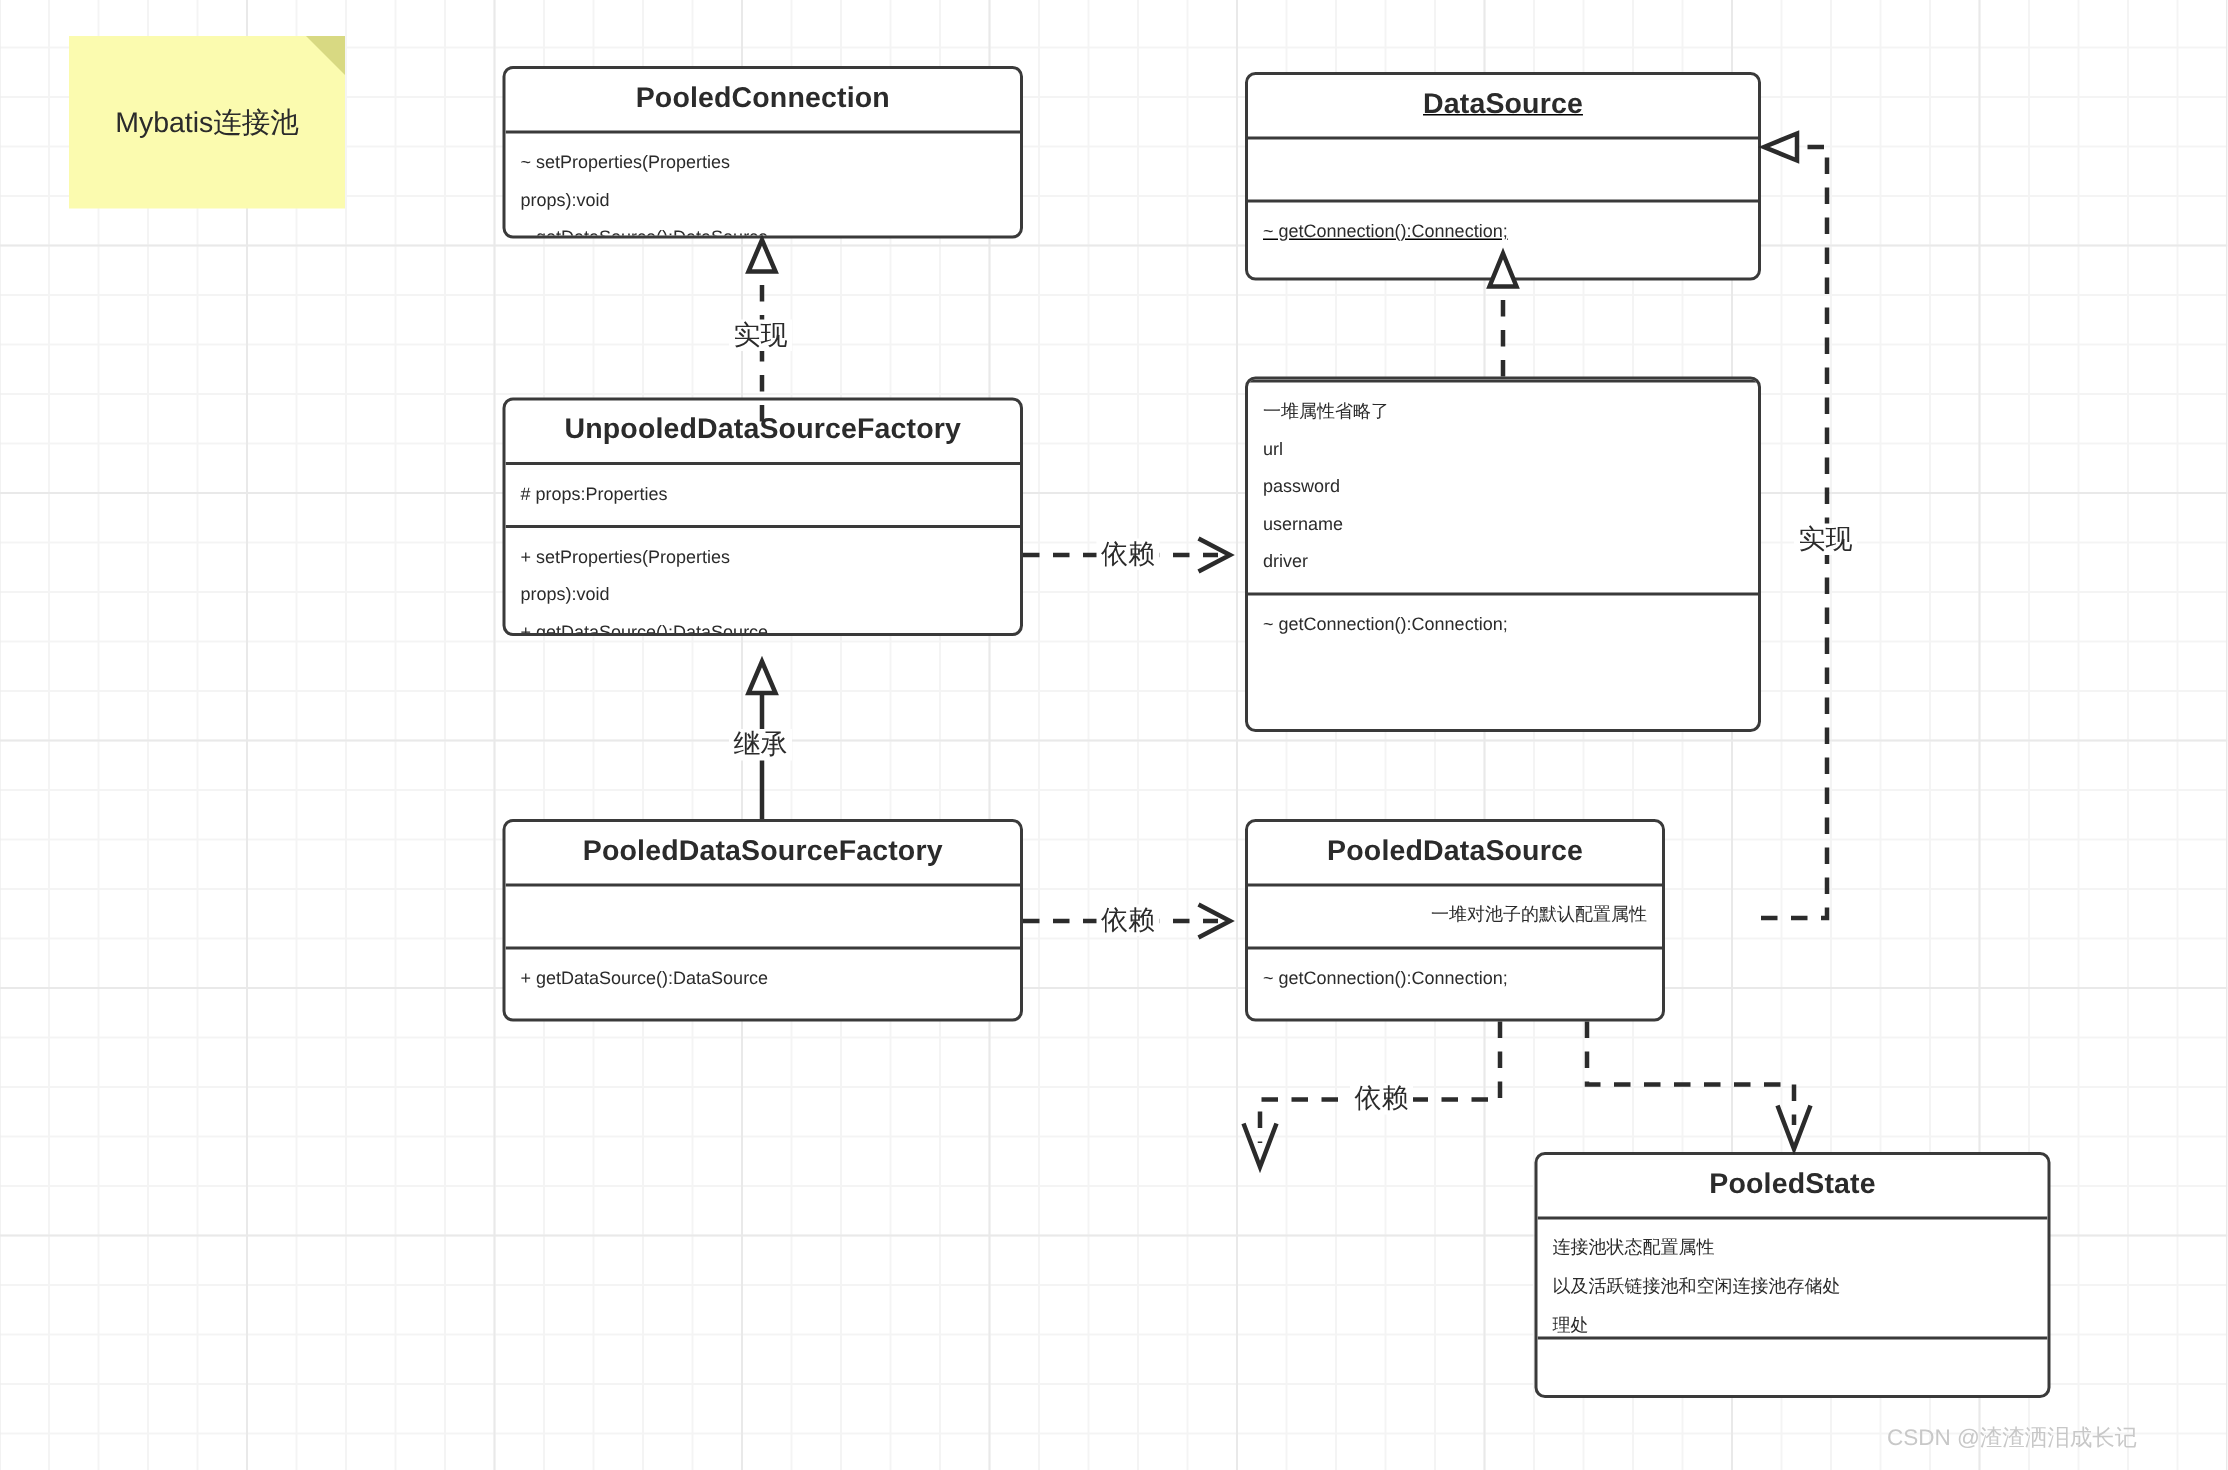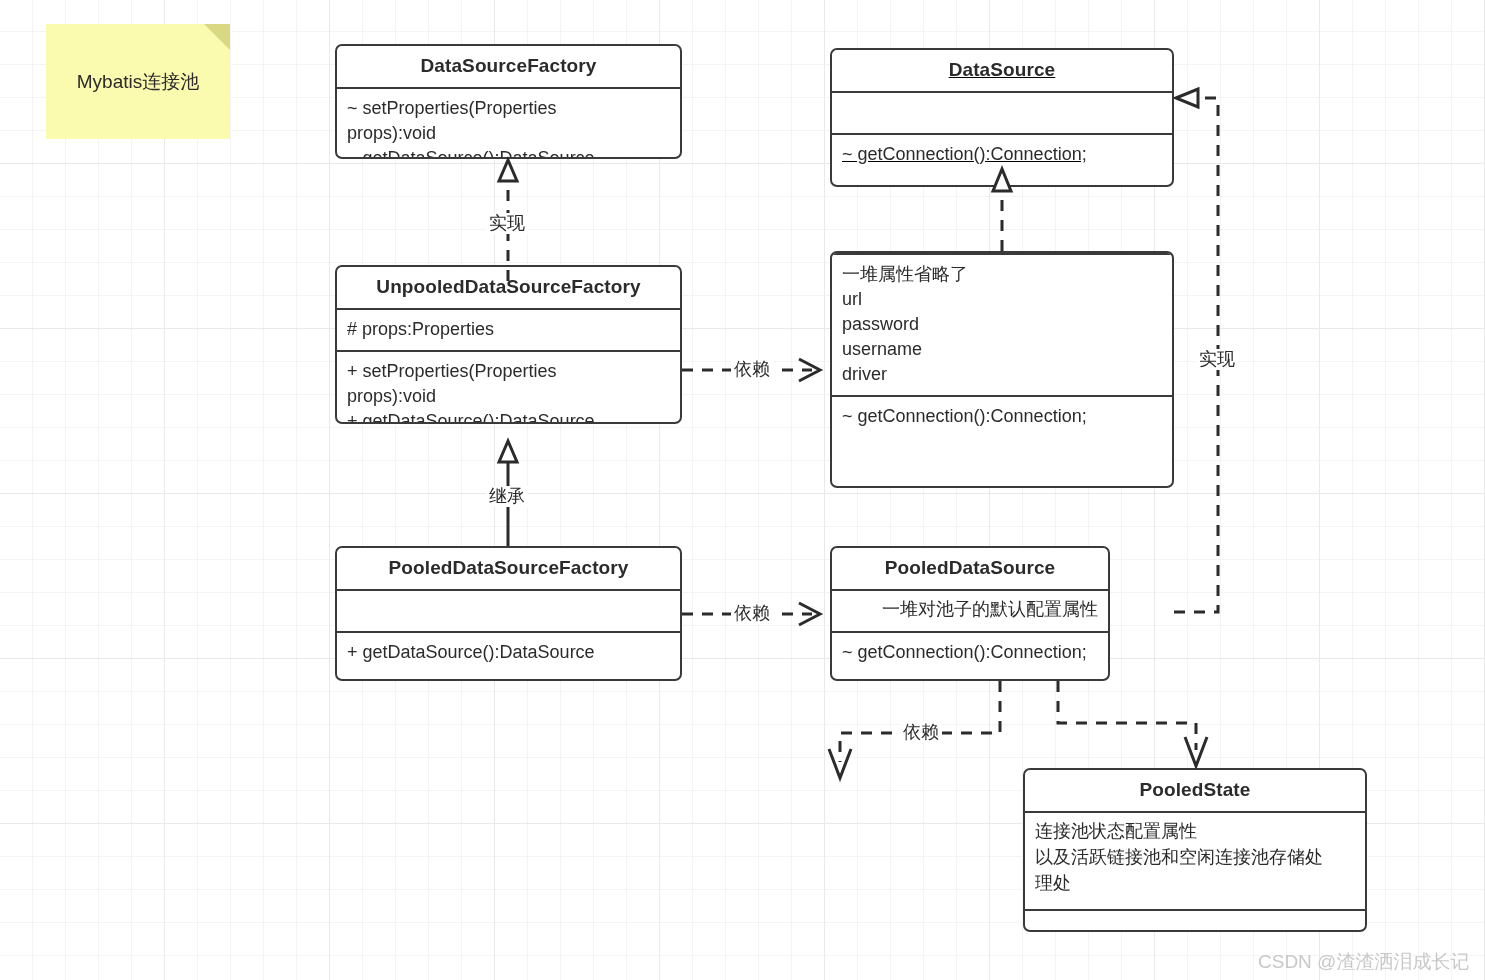--- a/index.html
+++ b/index.html
@@ -48,21 +48,21 @@
     box-sizing: border-box;
     white-space: nowrap;
   }
   .uml-sep {
     border-top: 2.5px solid #3a3a3a;
   }
   .uml-compartment {
     padding: 7px 10px 8px 10px;
     box-sizing: border-box;
     color: #2b2b2b;
-    font-size: 18px;
+    font-size: 12px;
     line-height: 25px;
   }
   .uml-compartment .row {
     white-space: pre-wrap;
   }
 
   
   .sticky {
     position: absolute;
     background: #fbfbaf;
@@ -111,37 +111,37 @@
     font-size: 18px;
     color: #2b2b2b;
     padding: 0 3px;
     line-height: 21px;
     white-space: nowrap;
   }
 
   
   .watermark {
     position: absolute;
-    font-size: 19px;
+    font-size: 15px;
     color: #c8c8c8;
     white-space: nowrap;
   }
 </style>
 </head>
 <body>
 
 <div id="canvas">
 
   <div class="sticky" style="left:46px; top:24px; width:184px; height:115px;">
     <div class="fold"></div>
     <div class="sticky-text">Mybatis连接池</div>
   </div>
 
   <div class="uml-box" style="left:335px; top:44px; width:347px; height:115px;">
-    <div class="uml-title">DataSourceFactory</div>
+    <div class="uml-title">PooledConnection</div>
     <div class="uml-sep"></div>
     <div class="uml-compartment">
       <div class="row">~ setProperties(Properties
 props):void</div>
       <div class="row">~ getDataSource():DataSource</div>
     </div>
   </div>
 
   <div class="uml-box" style="left:830px; top:48px; width:344px; height:139px;text-decoration:underline;">
     <div class="uml-title">DataSource</div>
@@ -201,21 +201,21 @@
     <div class="uml-sep"></div>
     <div class="uml-compartment">
       <div class="row">~ getConnection():Connection;</div>
     </div>
   </div>
 
 
   <div class="uml-box" style="left:1023px; top:768px; width:344px; height:164px;">
     <div class="uml-title">PooledState</div>
     <div class="uml-sep"></div>
-    <div class="uml-compartment" style="height:96px; padding-top:5px; line-height:26px;">
+    <div class="uml-compartment" style="height:78px; padding-top:5px; line-height:26px;">
       <div class="row">连接池状态配置属性
 以及活跃链接池和空闲连接池存储处
 理处</div>
     </div>
     <div class="uml-sep"></div>
     <div class="uml-compartment" style="height:40px;"></div>
   </div>
 
   <svg id="edges" viewBox="0 0 1485 980" xmlns="http://www.w3.org/2000/svg">
 

